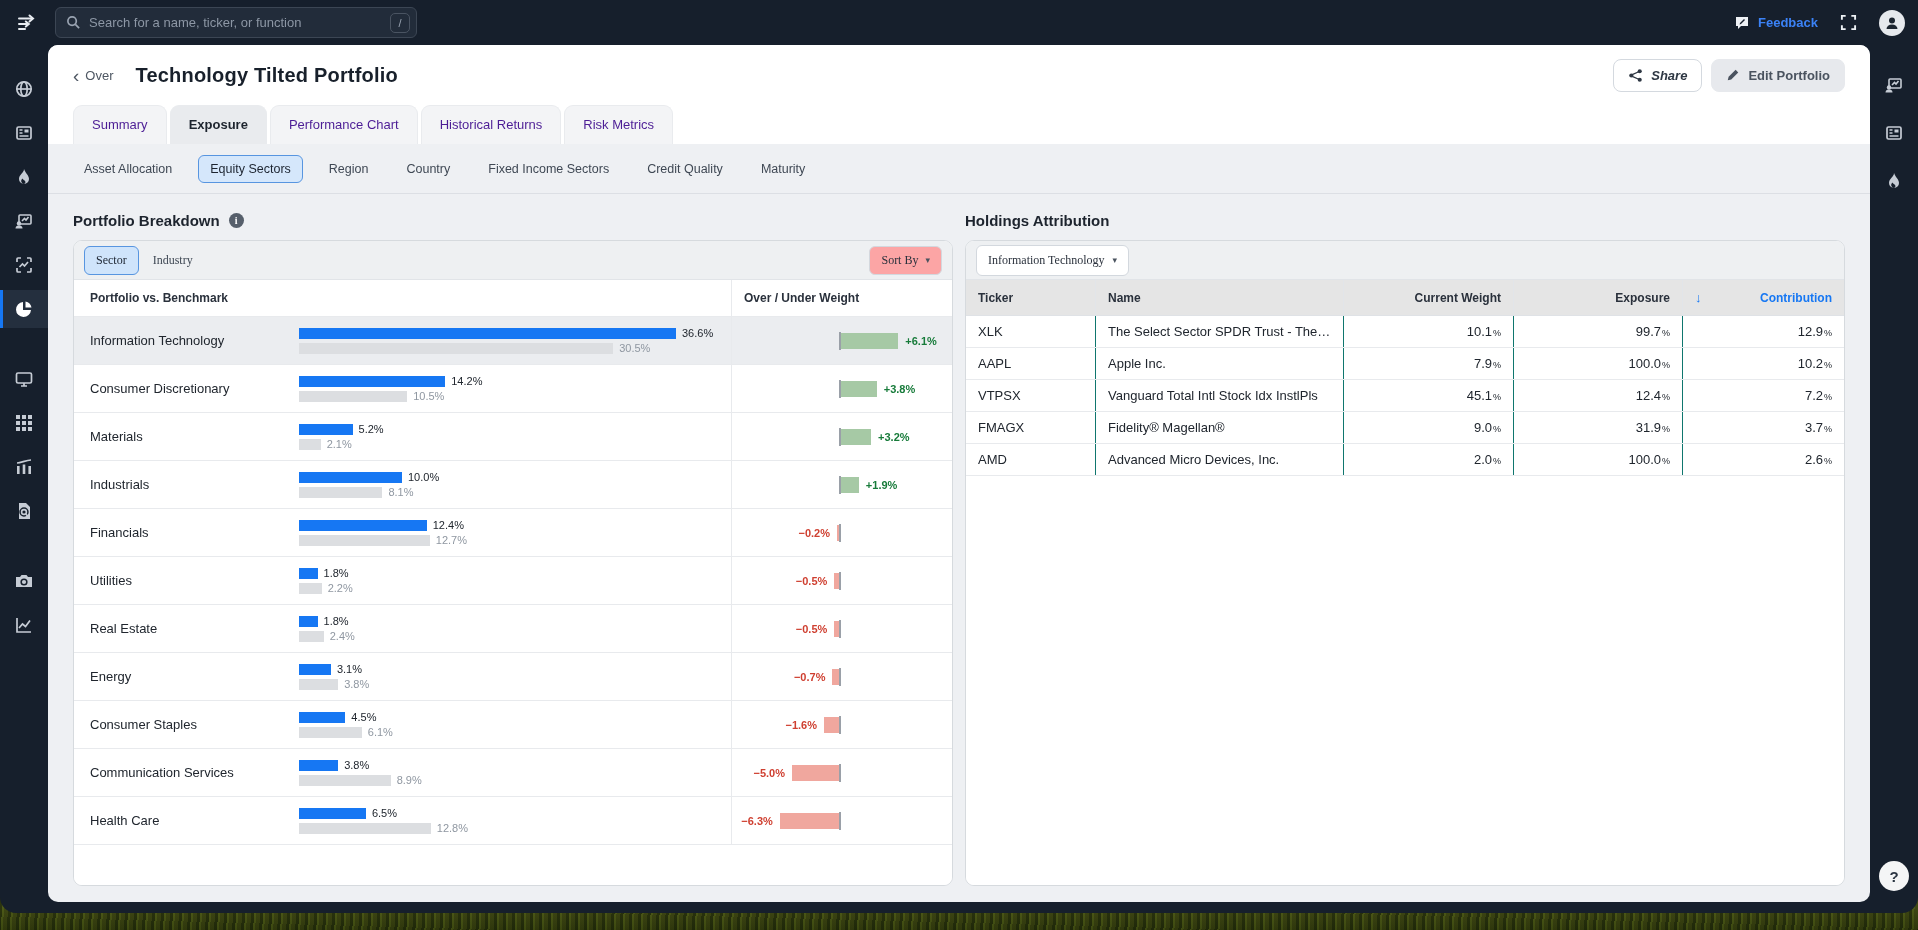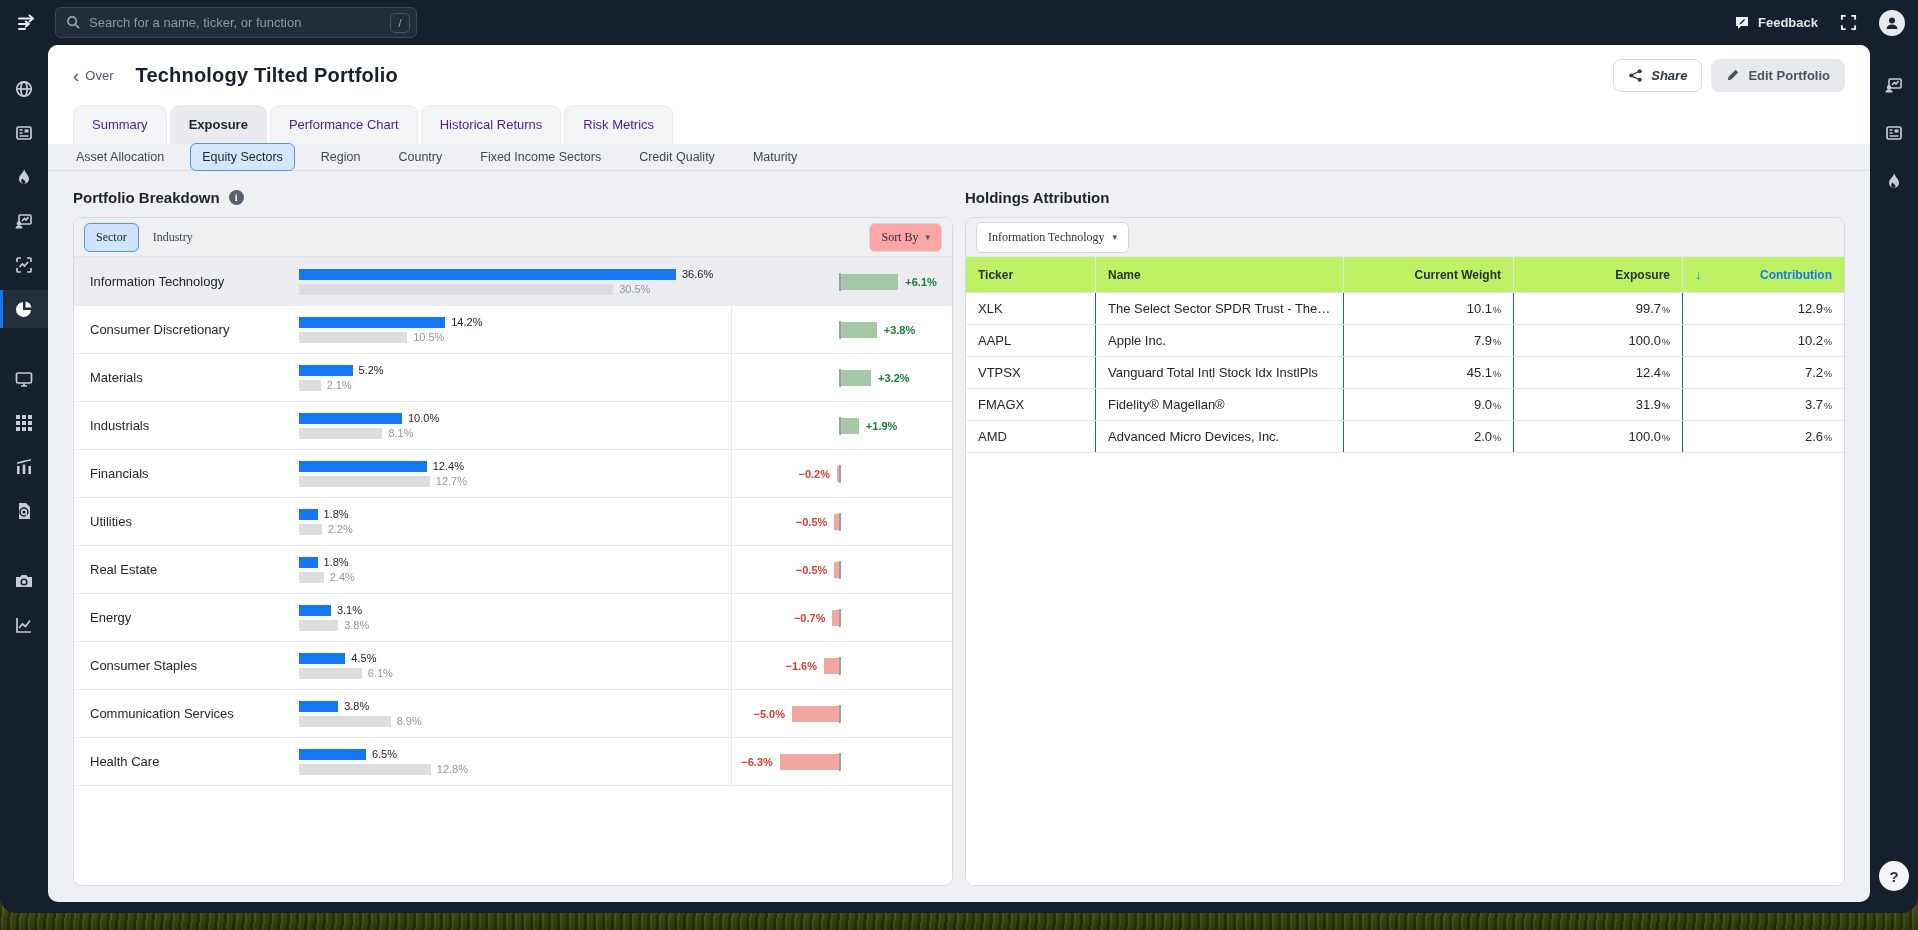--- a/index.html
+++ b/index.html
@@ -17,21 +17,21 @@
   
   .app { position:absolute; top:0; left:0; width:1918px; height:913px;
     background:#161f2c; border-radius:0 0 16px 16px; display:flex; flex-direction:column; }
   .topbar { height:45px; display:flex; align-items:center; padding:0 13px; gap:14px; flex:0 0 auto; }
   .menu-btn { width:28px; height:28px; display:flex; align-items:center; justify-content:center; color:#e8ecf1; cursor:pointer; }
   .search { width:362px; height:31px; background:#222c3a; border:1px solid #3c4654; border-radius:6px;
     display:flex; align-items:center; padding:0 6px 0 10px; gap:8px; color:#8d97a5; cursor:text; }
   .search .ph { font-size:13px; flex:1; white-space:nowrap; }
   .search .slash { width:20px; height:20px; border:1px solid #4a5462; border-radius:5px; font-size:11px;
     display:flex; align-items:center; justify-content:center; color:#9aa4b2; }
-  .topbar-right { margin-left:auto; display:flex; align-items:center; gap:22px; color:#e5e5e5; }
+  .topbar-right { margin-left:auto; display:flex; align-items:center; gap:22px; color:#3b82f6; }
   .feedback { display:flex; align-items:center; gap:8px; font-size:13px; font-weight:bold; cursor:pointer; }
   .icon-plain { display:flex; align-items:center; justify-content:center; cursor:pointer; }
   .avatar { width:26px; height:26px; border-radius:50%; background:#e6e9ed; color:#1c2530;
     display:flex; align-items:center; justify-content:center; }
   .body-row { flex:1; display:flex; min-height:0; }
   .sidebar { width:48px; flex:0 0 48px; display:flex; flex-direction:column; align-items:stretch; }
   .side-item { height:38px; margin-bottom:6px; display:flex; align-items:center; justify-content:center;
     color:#c6ccd5; cursor:pointer; position:relative; }
   .side-item.active { background:#242f3e; color:#ffffff; }
   .side-item.active::before { content:""; position:absolute; left:0; top:0; bottom:0; width:3px; background:#1677f3; }
@@ -48,21 +48,21 @@
   .page-title { font-size:20px; font-weight:bold; color:#18202b; margin-left:22px; letter-spacing:.2px; }
   .hdr-actions { margin-left:auto; display:flex; gap:9px; }
   .btn { height:33px; border-radius:8px; display:flex; align-items:center; gap:8px; padding:0 14px;
     font-size:13px; font-weight:bold; color:#2e3743; cursor:pointer; }
   .btn.share { background:#fff; border:1px solid #d4d9df;font-style:italic; }
   .btn.edit { background:#e7e9ed; border:1px solid #e7e9ed; color:#4a535f; }
   .tabs-row { background:#fff; padding:0 25px; display:flex; align-items:flex-end; gap:3px; flex:0 0 auto; }
   .tab { padding:11px 18px 12px; font-size:13px; color:#4c1d95; background:#f3f4f6;
     border:1px solid #e9ebee; border-bottom:none; border-radius:9px 9px 0 0; cursor:pointer; white-space:nowrap; }
   .tab.active { background:#e9ebee; color:#1d242e; font-weight:bold; }
-  .subtabs { background:#eef0f3; display:flex; align-items:center; gap:14px; padding:0 16px; height:27px;
+  .subtabs { background:#eef0f3; display:flex; align-items:center; gap:14px; padding:0 24px; height:50px;
     border-bottom:1px solid #dcdfe4; flex:0 0 auto; }
   .subtab { font-size:12.5px; color:#3f4854; padding:6px 11px; border:1px solid transparent; border-radius:6px;
     cursor:pointer; white-space:nowrap; }
   .subtab.active { background:#d5e7fb; border-color:#5795e0; color:#1c2430; }
   
   .content { flex:1; min-height:0; display:flex; gap:12px; padding:14px 25px 0; }
   .panel { flex:1; min-width:0; display:flex; flex-direction:column; }
   .panel-title { font-size:15px; font-weight:bold; color:#1d242e; margin:4px 0 11px; display:flex; align-items:center; gap:9px; }
   .info-dot { width:15px; height:15px; border-radius:50%; background:#565f6b; color:#fff; font-size:10px; font-weight:bold;
     display:flex; align-items:center; justify-content:center; font-family:"Liberation Serif",serif; cursor:pointer; }
@@ -96,21 +96,21 @@
   .b-ou { width:221px; flex:0 0 221px; border-left:1px solid #e8eaed; position:relative; }
   .ou-tick { position:absolute; left:107px; top:50%; margin-top:-9px; width:2px; height:18px; background:#9aa0a8; }
   .ou-bar { position:absolute; top:50%; margin-top:-8px; height:16px; }
   .ou-bar.pos { background:#a6c9a5; left:109px; }
   .ou-bar.neg { background:#f0a79e; }
   .ou-lbl { position:absolute; top:50%; transform:translateY(-50%); font-size:11px; font-weight:bold; white-space:nowrap; }
   .ou-lbl.pos { color:#177b3a; }
   .ou-lbl.neg { color:#cf3f30; }
   .b-filler { flex:1; border-top:1px solid #e8eaed; background:#fff; }
   
-  .h-header { display:flex; height:36px; flex:0 0 auto; background:#bef264; font-size:12px; font-weight:bold;
+  .h-header { display:flex; height:36px; flex:0 0 auto; background:#e5e5e5; font-size:12px; font-weight:bold;
     color:#2a313c; border-bottom:1px solid #dfe2e6; }
   .h-cell { display:flex; align-items:center; border-left:1px solid #e2e5e9; padding:0 12px; min-width:0; }
   .h-cell:first-child { border-left:none; }
   .c-ticker { width:129px; flex:0 0 129px; }
   .c-name { width:248px; flex:0 0 248px; }
   .c-num { width:170px; flex:0 0 170px; justify-content:flex-end; text-align:right; }
   .c-num2 { width:169px; flex:0 0 169px; justify-content:flex-end; text-align:right; }
   .c-contrib { flex:1; justify-content:flex-end; }
   .h-header .c-contrib { justify-content:space-between; color:#1677f3; }
   .sort-arrow { color:#1677f3; font-size:13px; cursor:pointer; }
@@ -357,20 +357,24 @@
             <div class="toolbar">
               <span id="view-toggle" style="display:flex;gap:2px;">
                   <div class="pill active">Sector</div>
                   <div class="pill">Industry</div>
                 </span>
               <div class="sortby">
                 <span>Sort By</span>
                 <span class="caret">▾</span>
               </div>
             </div>
+            <div class="b-header">
+              <div class="h1">Portfolio vs. Benchmark</div>
+              <div class="h2">Over / Under Weight</div>
+            </div>
             <div id="breakdown-rows" style="display:flex;flex-direction:column;">
                 <div class="b-row selected">
                   <div class="b-name">Information Technology</div>
                   <div class="b-chart">
                     <div class="bar-line">
                       <div class="bar blue" style="width:376.98px"></div>
                       <span class="blbl dark">36.6%</span>
                     </div>
                     <div class="bar-line">
                       <div class="bar gray" style="width:314.15000000000003px"></div>

